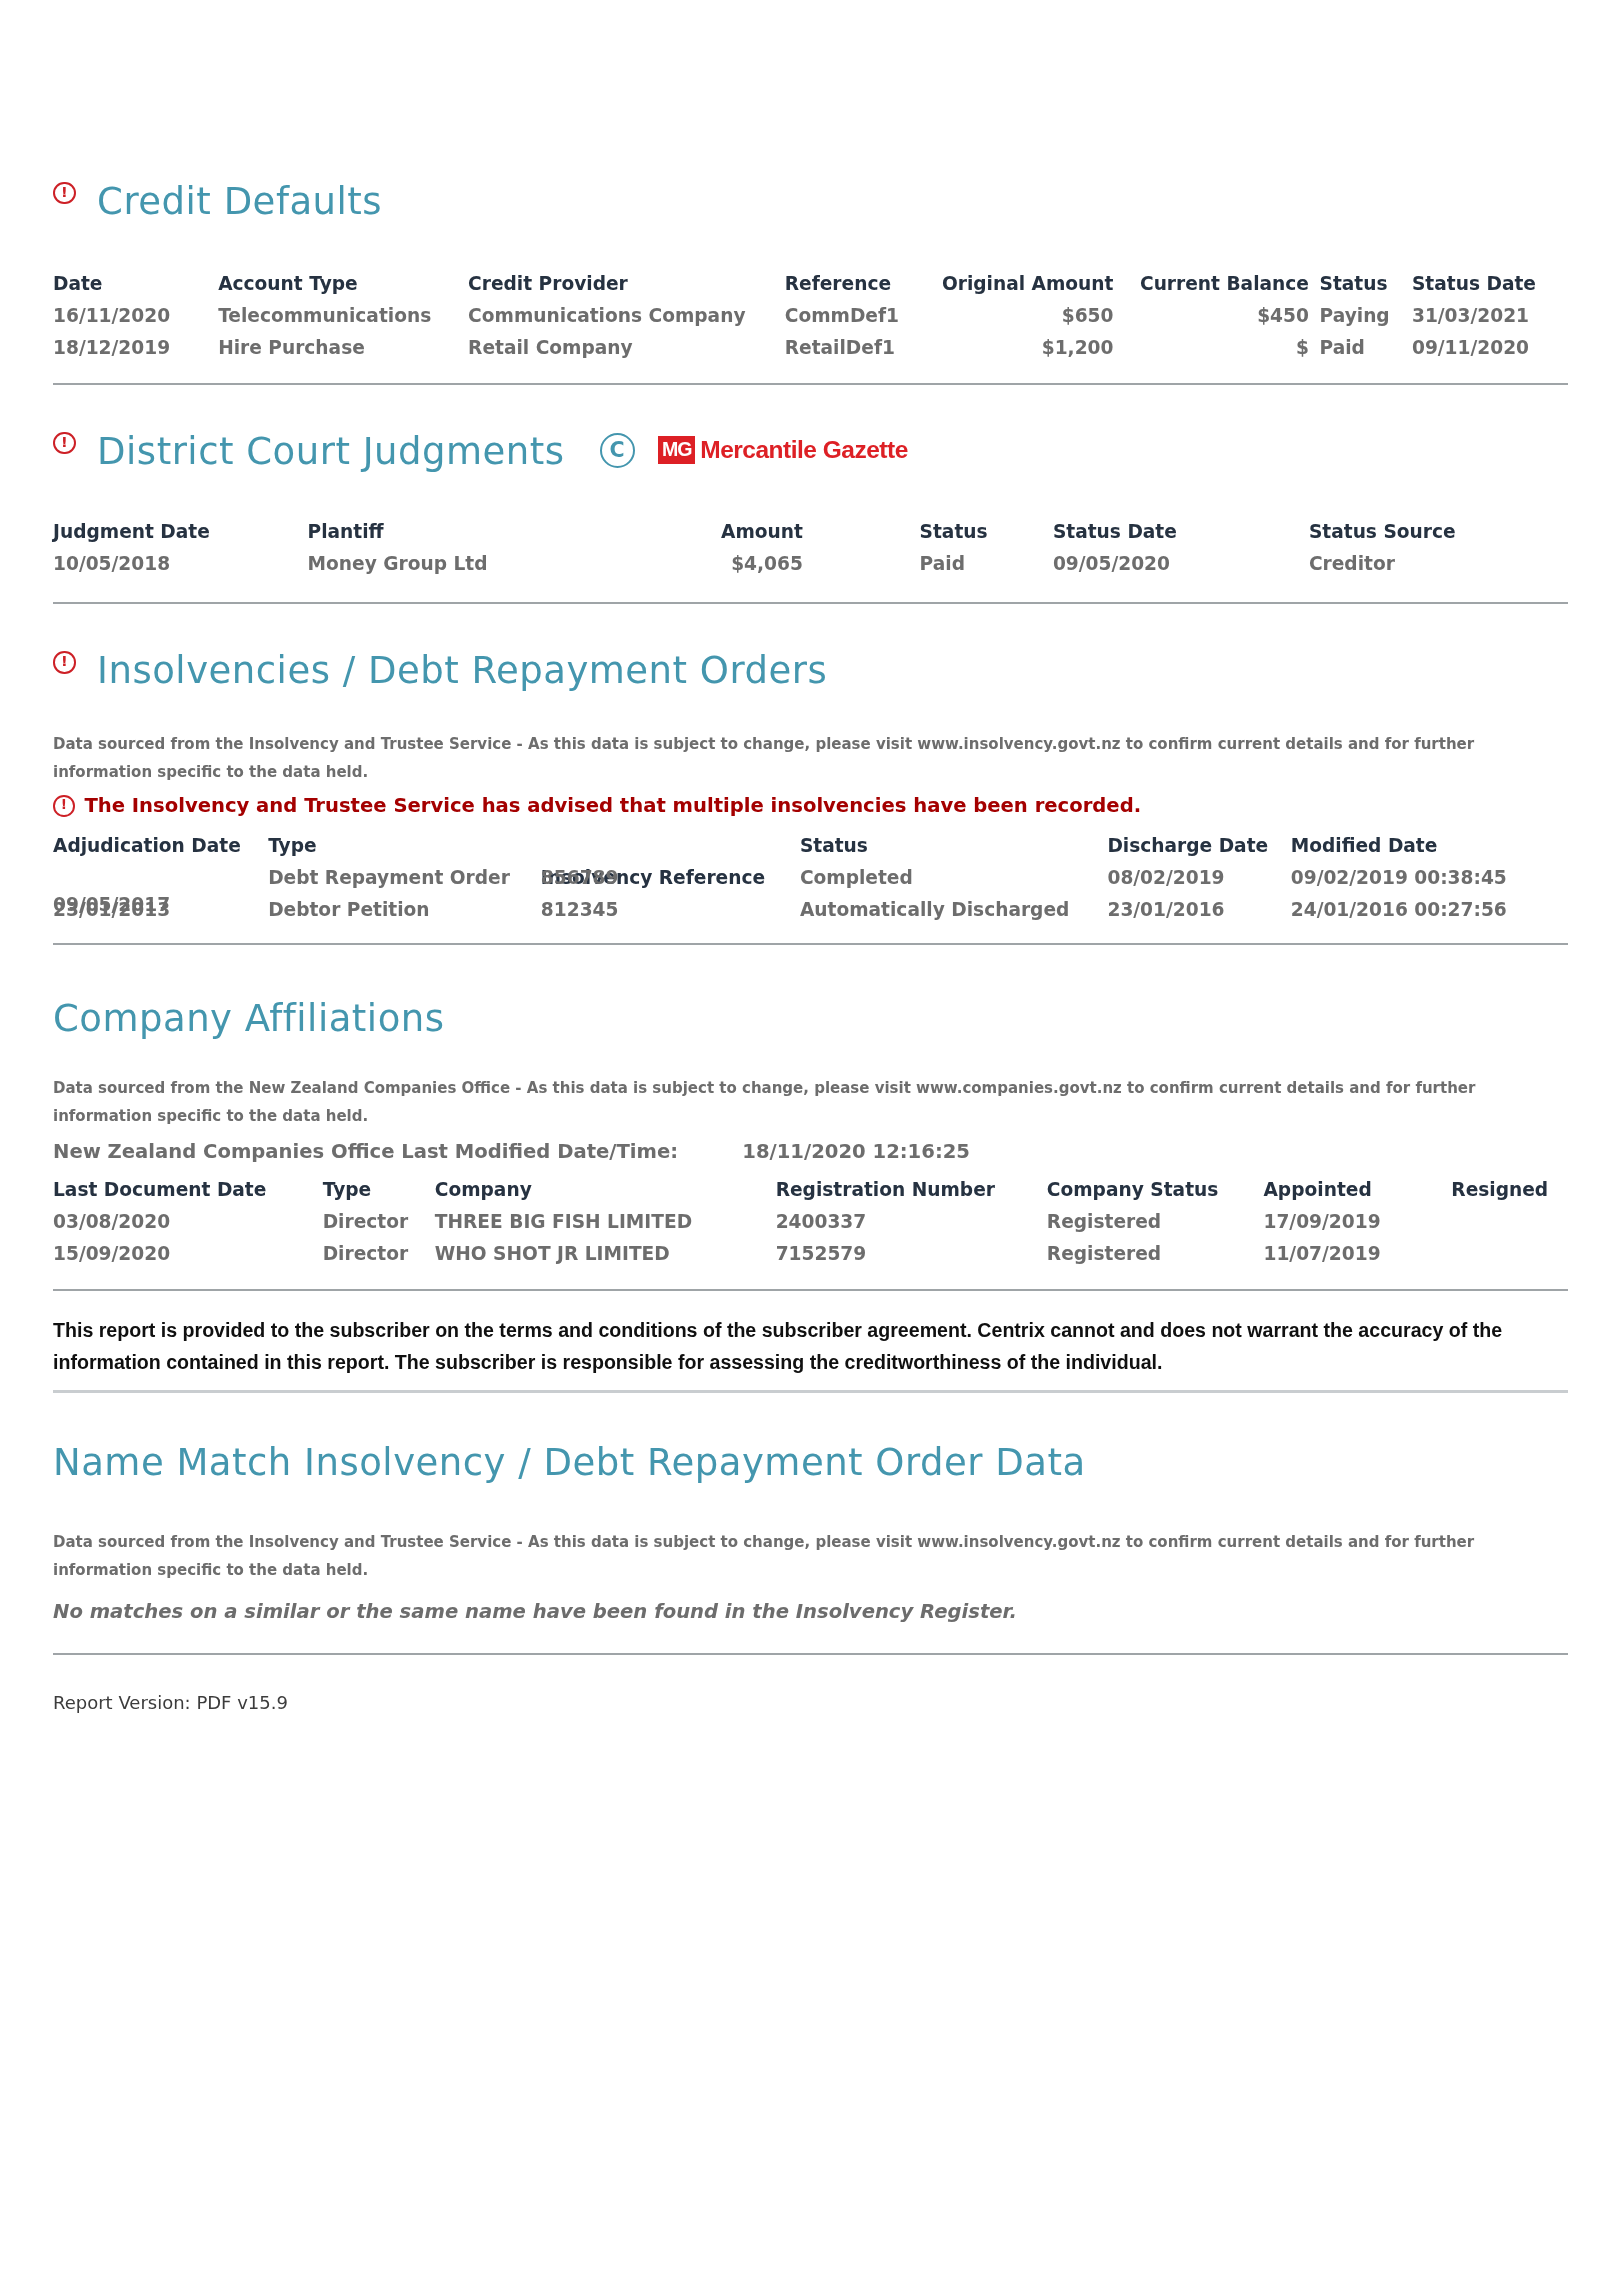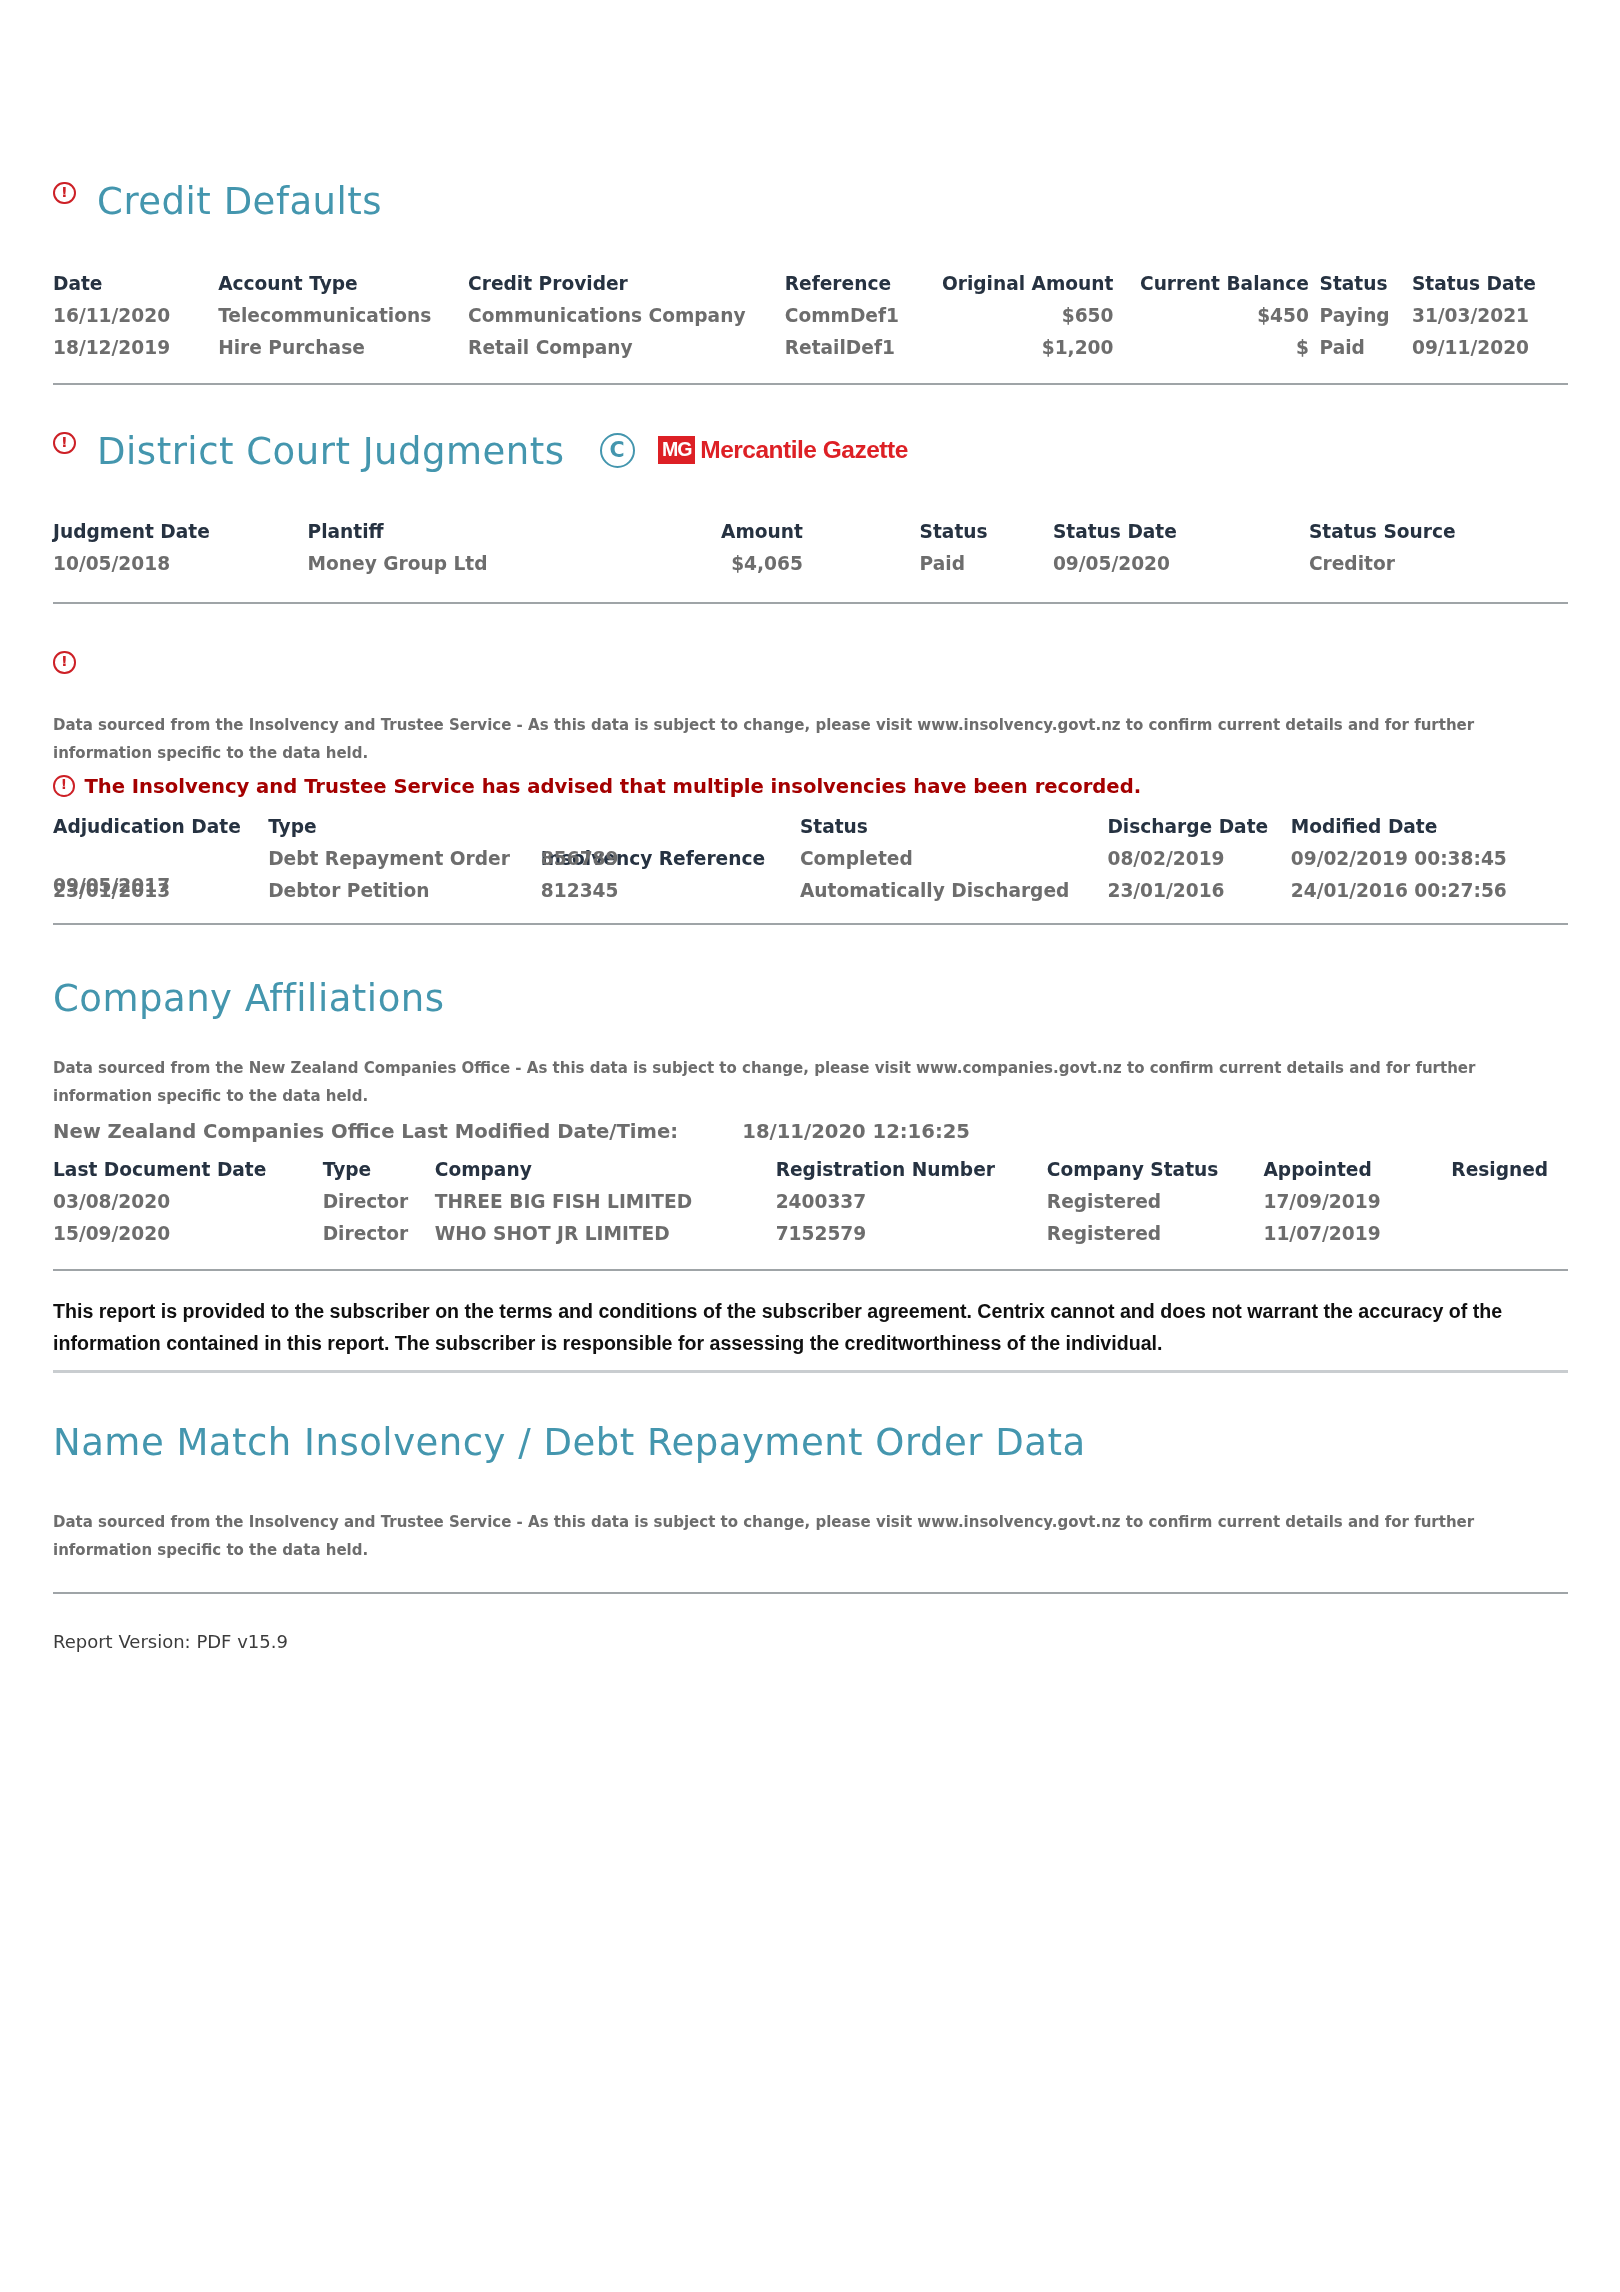--- a/index.html
+++ b/index.html
@@ -120,20 +120,21 @@
           <span class="cell" style="right: 50.5%; text-align: right;">$4,065</span>
           <span class="cell" style="left: 57.2%;">Paid</span>
           <span class="cell" style="left: 66%;">09/05/2020</span>
           <span class="cell" style="left: 82.9%;">Creditor</span>
         </div>
       </div>
     <div class="hr" style="margin-top:17.6px;"></div>
 
     <div class="heading-row" style="margin-top:44px;">
       <span class="warn-icon">!</span>
+      <span class="section-title">Insolvencies / Debt Repayment Orders</span>
     </div>
     <p class="note w-narrow" style="margin-top:37px;">Data sourced from the Insolvency and Trustee Service - As this data is subject to change, please visit www.insolvency.govt.nz to confirm current details and for further information specific to the data held.</p>
     <div class="alert-row">
       <span class="alert-icon">!</span>
       <span class="alert-text">The Insolvency and Trustee Service has advised that multiple insolvencies have been recorded.</span>
     </div>
     <div class="table" style="margin-top:15.7px;">
         <div class="tr thead">
           <span class="cell" style="left: 0%;">Adjudication Date</span>
           <span class="cell" style="left: 14.2%;">Type</span>
@@ -200,20 +201,21 @@
       </div>
     <div class="hr" style="margin-top:13.7px;"></div>
 
     <p class="disclaimer" style="margin-top:23.5px;">This report is provided to the subscriber on the terms and conditions of the subscriber agreement. Centrix cannot and does not warrant the accuracy of the information contained in this report. The subscriber is responsible for assessing the creditworthiness of the individual.</p>
     <div class="hr-thick" style="margin-top:11.8px;"></div>
 
     <div class="heading-row" style="margin-top:47px;">
       <span class="section-title">Name Match Insolvency / Debt Repayment Order Data</span>
     </div>
     <p class="note w-wide" style="margin-top:43px;">Data sourced from the Insolvency and Trustee Service - As this data is subject to change, please visit www.insolvency.govt.nz to confirm current details and for further information specific to the data held.</p>
+    <p class="italic-note" style="margin-top:13.7px;">No matches on a similar or the same name have been found in the Insolvency Register.</p>
     <div class="hr" style="margin-top:27.4px;"></div>
 
     <div class="report-version" style="margin-top:37px;">
       <span>Report Version:</span>
       <span>PDF v15.9</span>
     </div>
 
   </div>
 </div>
 

